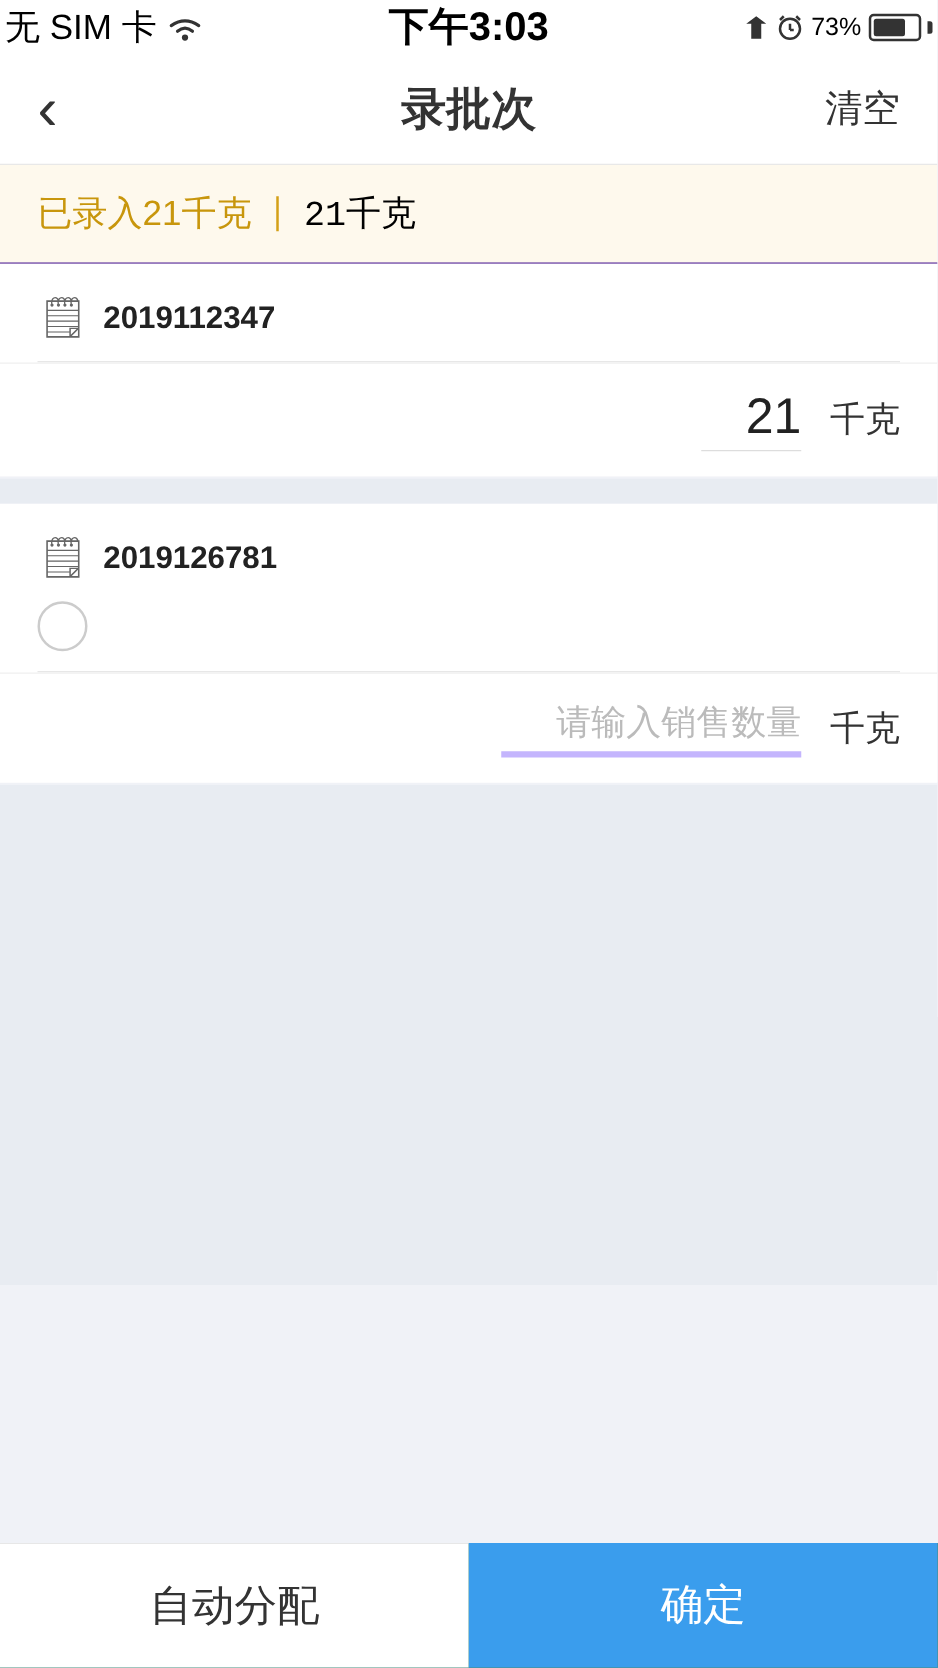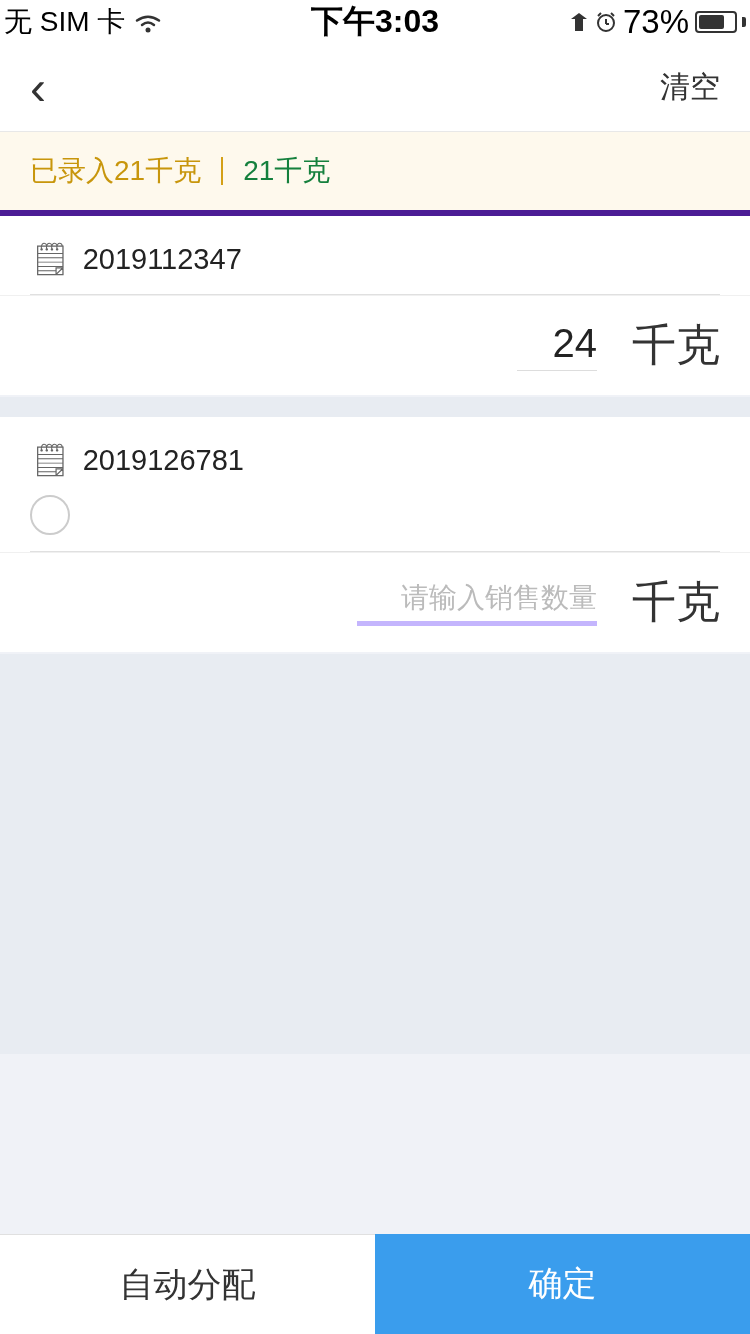--- a/index.html
+++ b/index.html
@@ -103,35 +103,36 @@
     }
 
     
     .info-banner {
       width: 750px;
       background: #fef9ed;
       padding: 20px 30px;
       display: flex;
       align-items: center;
       gap: 0;
-      border-bottom: 6px solid #4c1d95;
+      border-bottom: 1px solid #4c1d95;
     }
     .info-label {
       font-size: 28px;
       color: #c8960c;
     }
     .info-divider {
       width: 2px;
       height: 28px;
       background: #d4a017;
       margin: 0 20px;
     }
     .info-value {
       font-size: 28px;
-      color: #15803d;
+      color: #000000;
+      font-family: Liberation Mono, monospace;
     }
 
     
     .batch-card {
       background: #fff;
       margin-bottom: 2px;
     }
     .batch-card-inner {
       padding: 24px 30px 0 30px;
     }
@@ -139,22 +140,22 @@
       display: flex;
       align-items: center;
       gap: 12px;
       margin-bottom: 16px;
     }
     .batch-id-icon {
       font-size: 32px;
       color: #666;
     }
     .batch-id {
-      font-size: 29px;
-      font-weight: 400;
+      font-size: 25px;
+      font-weight: 700;
       color: #222;
     }
     .batch-date-row {
       display: flex;
       align-items: center;
       gap: 16px;
       margin-bottom: 16px;
     }
     .radio-circle {
       width: 40px;
@@ -215,23 +216,23 @@
     }
     .quantity-placeholder {
       font-size: 28px;
       color: #bbb;
       border-bottom: 5px solid #c4b5fd;
       padding-bottom: 4px;
       min-width: 240px;
       text-align: right;
     }
     .quantity-unit {
-      font-size: 44px;
-      color: #333;
-      margin-left: 19px;
+      font-size: 28px;
+      color: #333;
+      margin-left: 7px;
     }
 
     .separator-line {
       height: 1px;
       background: #e0e0e0;
       margin: 0 30px;
     }
 
     
     .section-divider {
@@ -304,53 +305,54 @@
     <svg width="20" height="22" viewBox="0 0 20 22">
       <path d="M10 2 L18 8 L14 8 L14 20 L6 20 L6 8 L2 8 Z" fill="#333"></path>
     </svg>
     <svg width="22" height="22" viewBox="0 0 22 22">
       <circle cx="11" cy="12" r="8" fill="none" stroke="#333" stroke-width="2"></circle>
       <line x1="11" y1="8" x2="11" y2="13" stroke="#333" stroke-width="2"></line>
       <line x1="11" y1="13" x2="14" y2="13" stroke="#333" stroke-width="2"></line>
       <line x1="3" y1="5" x2="6" y2="2" stroke="#333" stroke-width="2"></line>
       <line x1="19" y1="5" x2="16" y2="2" stroke="#333" stroke-width="2"></line>
     </svg>
-    <span style="font-size:33px;">73%</span>
+    <span style="font-size:20px;">73%</span>
     <div class="battery">
       <div class="battery-body">
         <div class="battery-fill"></div>
       </div>
       <div class="battery-tip"></div>
     </div>
   </div>
 </div>
 
 <div class="nav-bar">
   <span class="nav-back" style="font-size:48px; font-weight:300; color:#333;">‹</span>
+  <span class="nav-title">录批次</span>
   <span class="nav-clear">清空</span>
 </div>
 
 <div class="info-banner">
   <span class="info-label">已录入21千克</span>
   <div class="info-divider"></div>
   <span class="info-value">21千克</span>
 </div>
 
 <div class="content-area">
 
   <div class="batch-card">
     <div class="batch-card-inner">
       <div class="batch-header">
         <span class="batch-id-icon">🗒</span>
         <span class="batch-id">2019112347</span>
       </div>
     </div>
     <div class="separator-line"></div>
     <div class="quantity-row">
-      <span class="quantity-value">24</span>
+      <span class="quantity-value">21</span>
       <span class="quantity-unit">千克</span>
     </div>
   </div>
 
   <div class="section-divider"></div>
 
   <div class="batch-card">
     <div class="batch-card-inner">
       <div class="batch-header">
         <span class="batch-id-icon">🗒</span>

